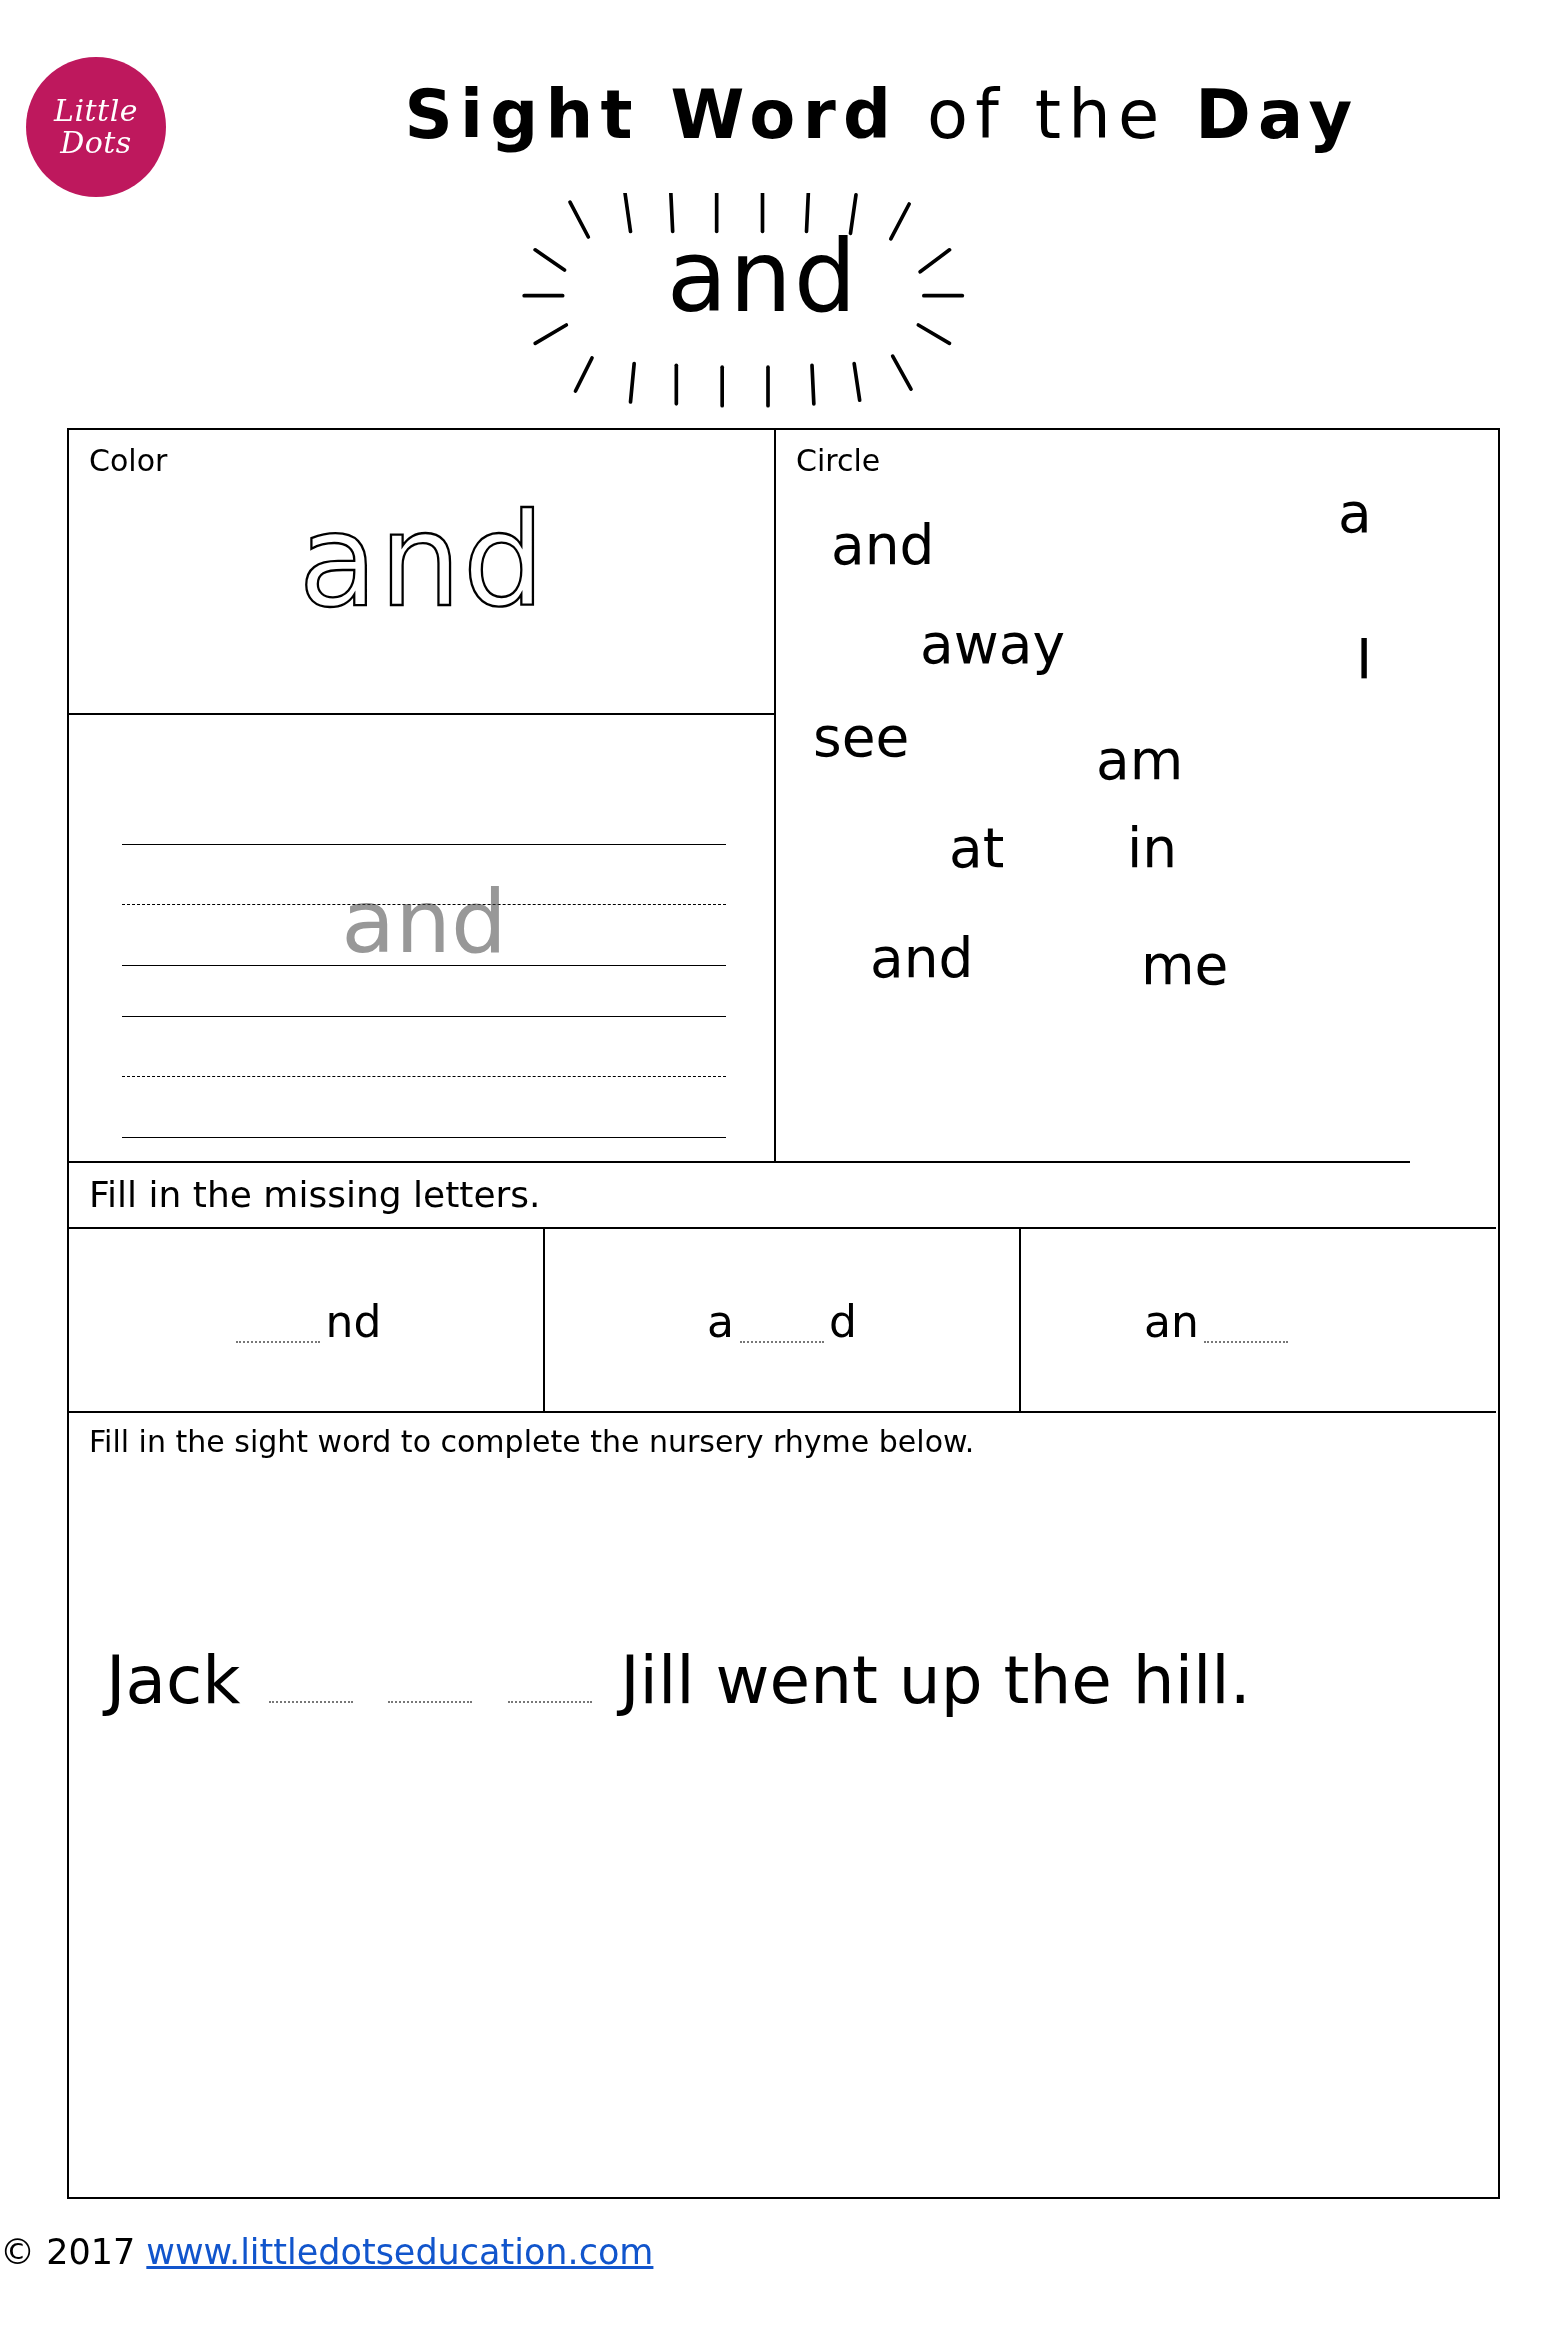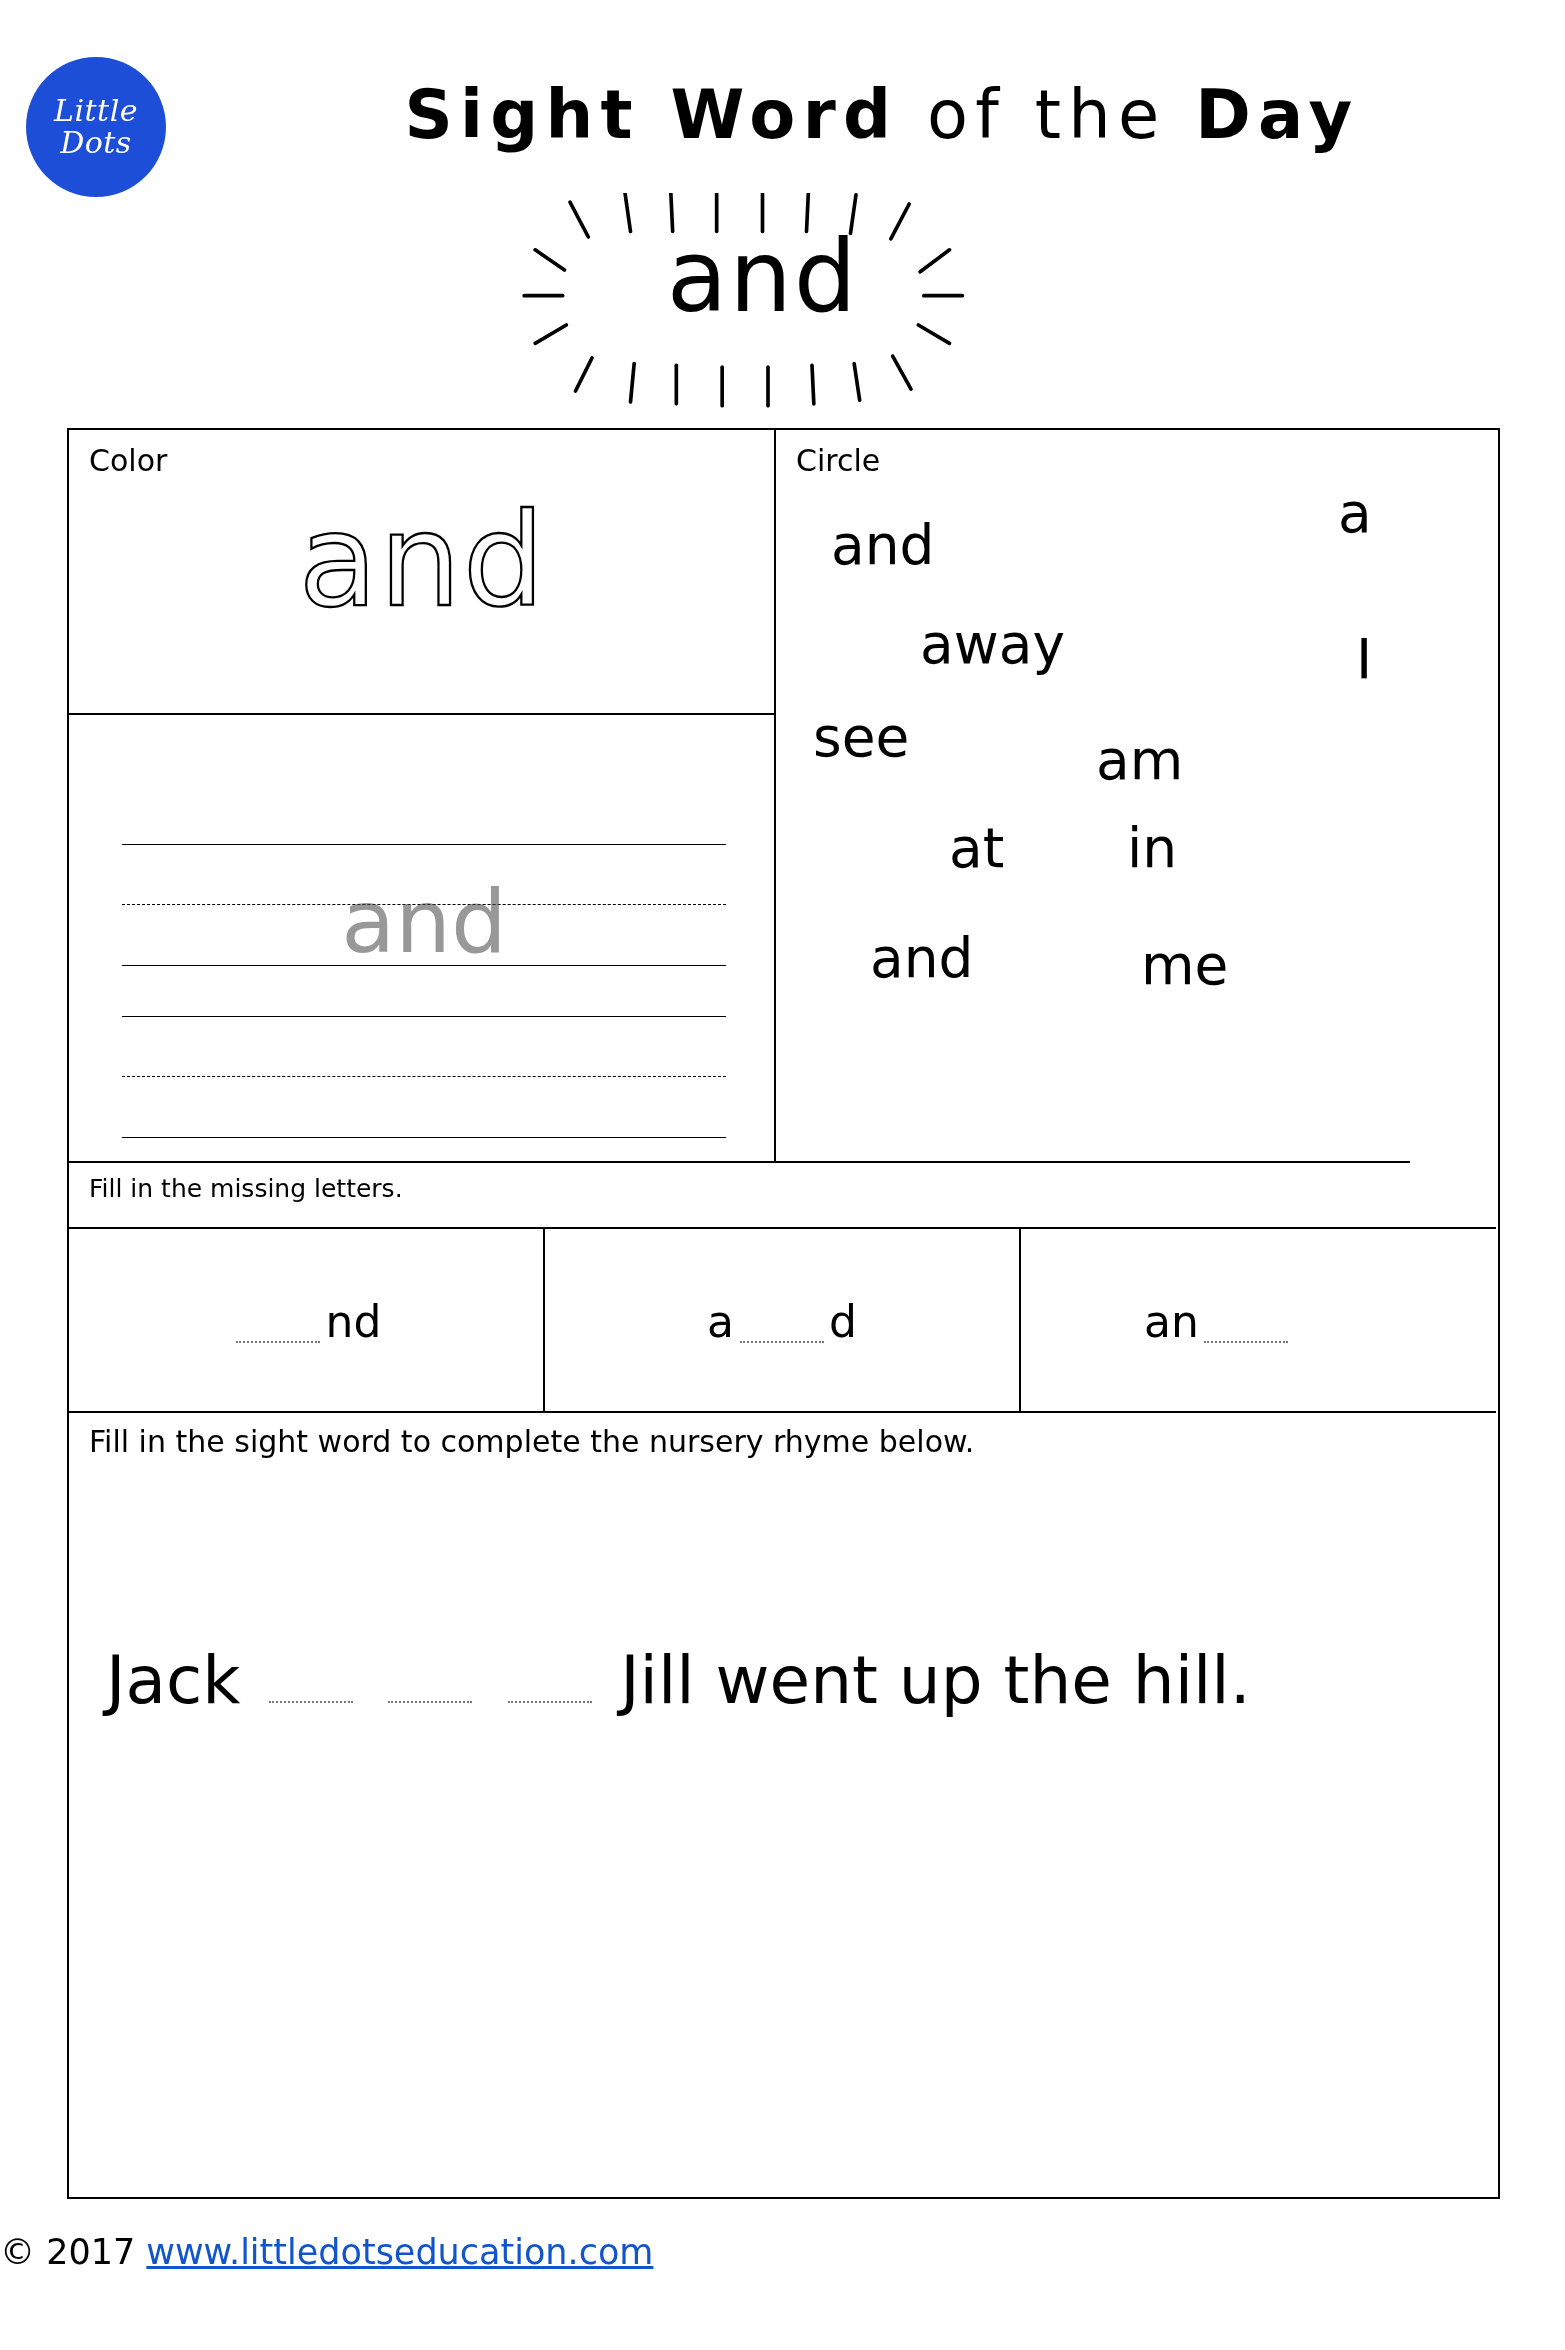--- a/index.html
+++ b/index.html
@@ -32,21 +32,21 @@
     width: 1566px;
     height: 161px;
   }
   .logo {
     position: absolute;
     left: 26px;
     top: 29px;
     width: 140px;
     height: 140px;
     border-radius: 50%;
-    background: #1d4ed8;
+    background: #be185d;
     color: #fff;
     display: flex;
     flex-direction: column;
     align-items: center;
     justify-content: center;
     line-height: 1.05;
   }
   .logo .l1 {
     font-family: "DejaVu Serif", serif;
     font-style: italic;
@@ -205,21 +205,21 @@
     position: absolute;
     left: 0; top: 733px;
     width: 1427px;
     height: 66px;
     border-bottom: 2.8px solid #000;
   }
   .missing-label {
     position: absolute;
     left: 20px;
     top: 11px;
-    font-size: 25px;
+    font-size: 36px;
   }
   .missing-cells {
     position: absolute;
     left: 0; top: 799px;
     width: 1427px;
     height: 184px;
     border-bottom: 2.8px solid #000;
   }
   .mcell {
     position: absolute;

